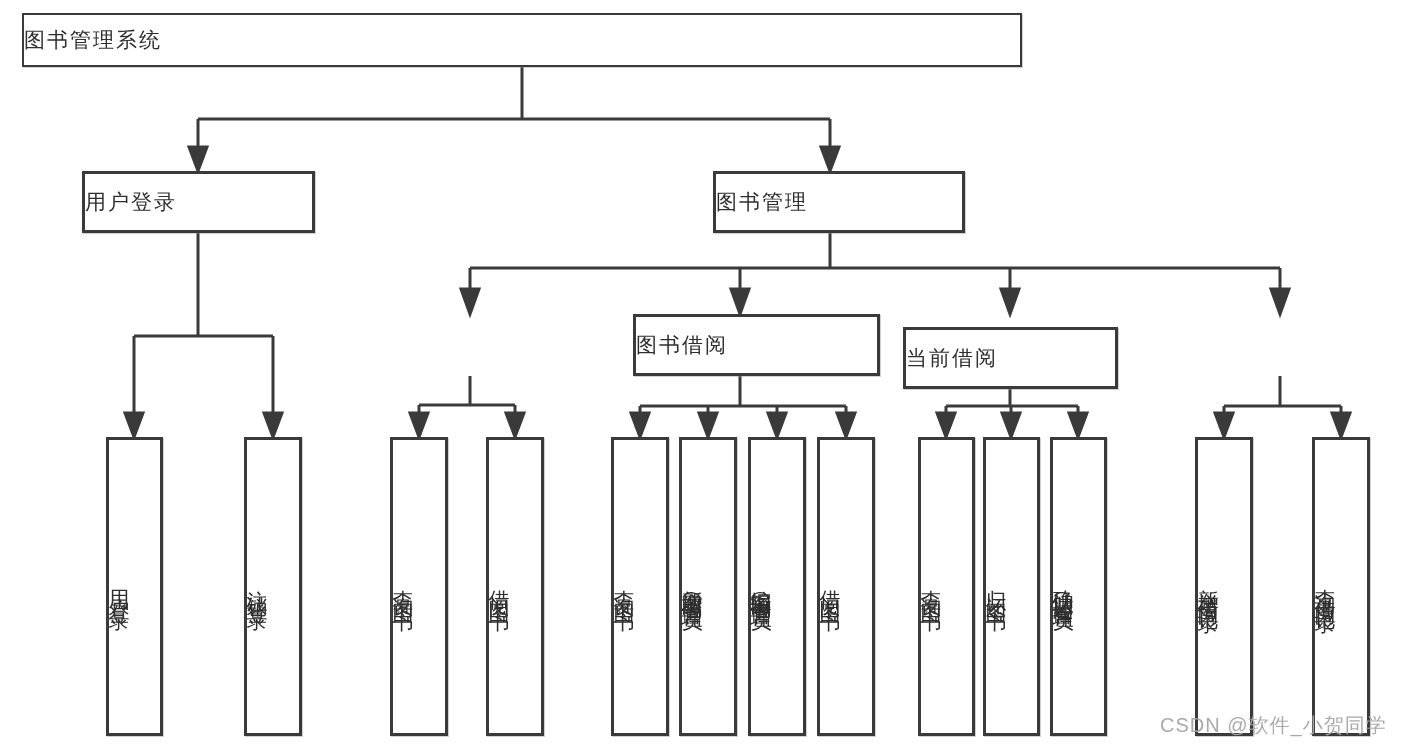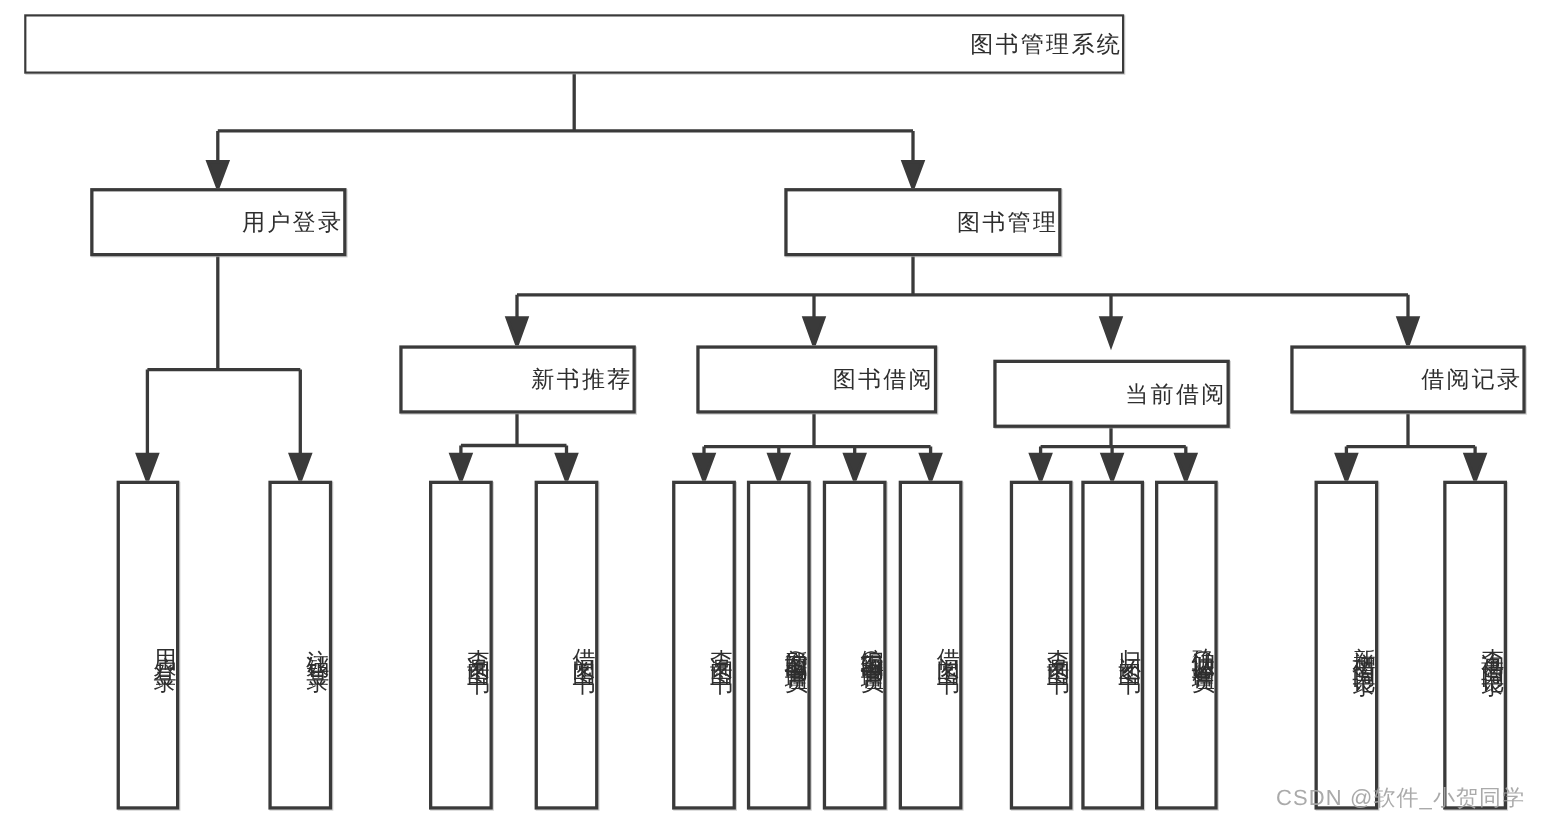--- a/index.html
+++ b/index.html
@@ -11,21 +11,21 @@
     overflow:hidden;
   }
   #edges{position:absolute;left:0;top:0;width:1405px;height:747px;}
   .node{
     position:absolute;
     box-sizing:border-box;
     background:#ffffff;
     border:3px solid #3a3a3a;
     display:flex;
     align-items:center;
-    justify-content:flex-end;
+    justify-content:flex-start;
     box-shadow:1px 1px 0 rgba(150,150,150,0.45);
   }
   .node .lbl{
     color:#2e2e2e;
     font-size:21px;
     letter-spacing:2px;
     white-space:nowrap;
   }
   .node.v .lbl{
     writing-mode:vertical-rl;
@@ -103,31 +103,25 @@
     <span class="lbl">图书管理系统</span>
   </div>
 
   <div class="node" style="left:82px;top:171px;width:233px;height:62px">
     <span class="lbl">用户登录</span>
   </div>
   <div class="node" style="left:713px;top:171px;width:252px;height:62px">
     <span class="lbl">图书管理</span>
   </div>
 
-  <div class="node" style="left:363px;top:314px;width:215px;height:62px">
-    <span class="lbl">新书推荐</span>
-  </div>
-  <div class="node" style="left:633px;top:314px;width:219px;height:62px">
+  <div class="node" style="left:633px;top:314px;width:247px;height:62px">
     <span class="lbl">图书借阅</span>
   </div>
   <div class="node" style="left:903px;top:327px;width:215px;height:62px">
     <span class="lbl">当前借阅</span>
-  </div>
-  <div class="node" style="left:1173px;top:314px;width:214px;height:62px">
-    <span class="lbl">借阅记录</span>
   </div>
 
   <div class="node v" style="left:106px;top:437px;width:57px;height:299px">
     <span class="lbl">用户登录</span>
   </div>
   <div class="node v" style="left:244px;top:437px;width:58px;height:299px">
     <span class="lbl">注销登录</span>
   </div>
 
   <div class="node v" style="left:390px;top:437px;width:58px;height:299px">

